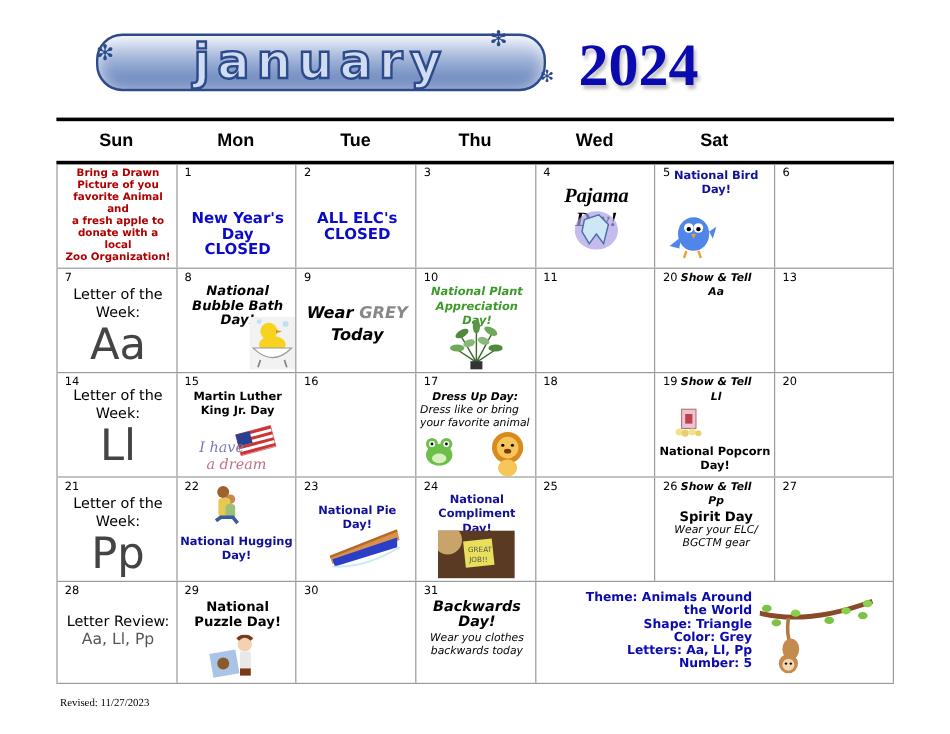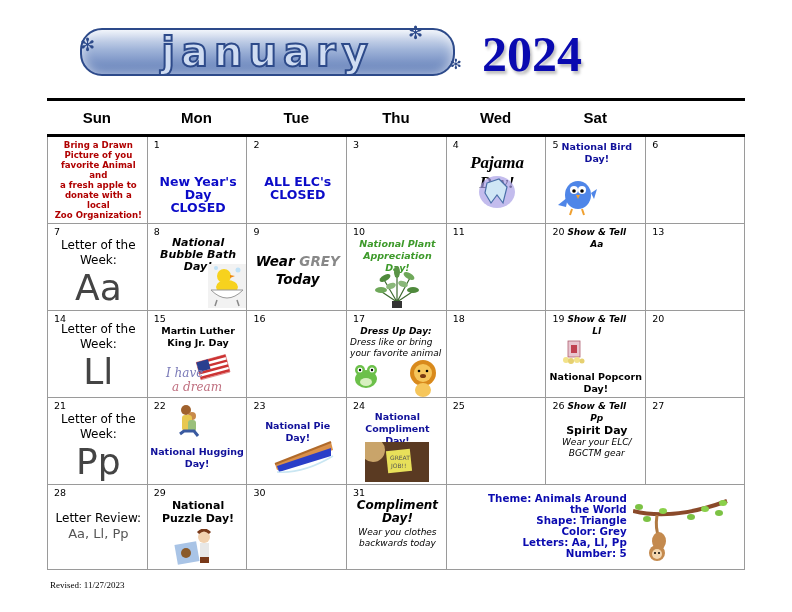--- a/index.html
+++ b/index.html
@@ -393,21 +393,21 @@
         <rect x="26" y="14" width="9" height="14" fill="#e8e8e8"></rect>
         <rect x="26" y="28" width="9" height="6" fill="#7a3a1a"></rect>
       </svg>
     </div>
     <div class="cell">
       <div class="daynum">30</div>
     </div>
     <div class="cell">
       <div class="daynum">31</div>
       <div class="blk-bi" style="font-size:12px;line-height:13px;">
-        <div>Compliment</div>
+        <div>Backwards</div>
         <div>Day!</div>
       </div>
       <div class="ital-sm center" style="margin-top:2px;">
         <div>Wear you clothes</div>
         <div>backwards today</div>
       </div>
     </div>
     <div class="cell" style="width:299px;border-right:1px solid #9a9a9a;">
       <div class="theme-text">
         <div>Theme: Animals Around</div>

